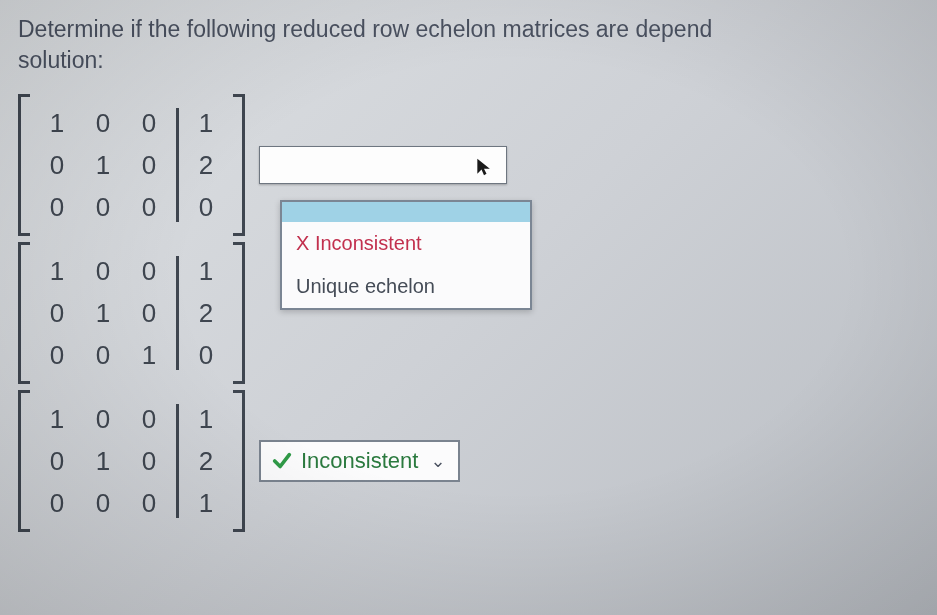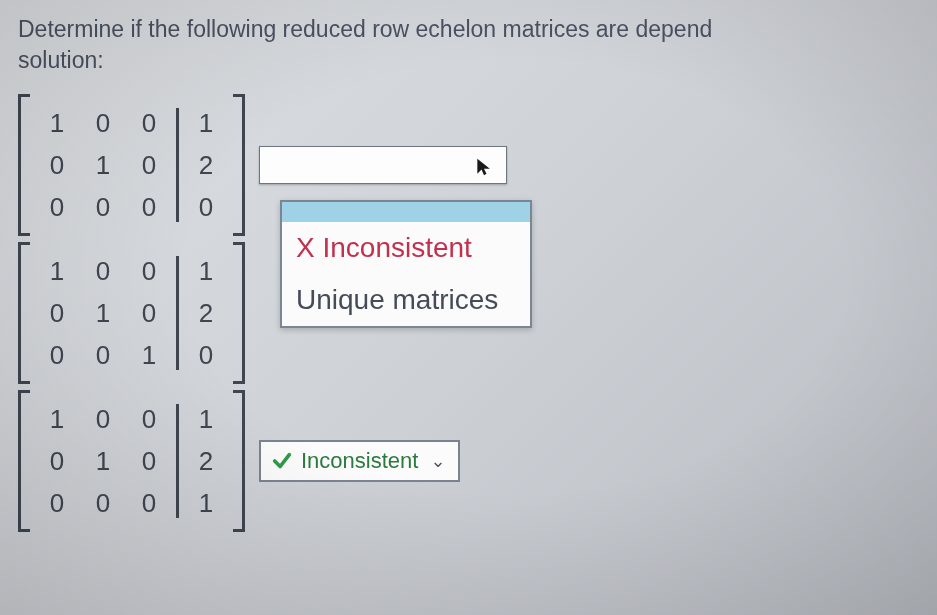--- a/index.html
+++ b/index.html
@@ -98,21 +98,21 @@
     top: 200px;
     width: 252px;
     background: #fbfbfc;
     border: 2px solid #7b8694;
     box-shadow: 0 2px 6px rgba(0,0,0,.2);
     filter: blur(0.3px);
     z-index: 5;
   }
   .dropdown .opt {
     padding: 10px 14px;
-    font-size: 28px;
+    font-size: 20px;
     color: #454c57;
   }
   .dropdown .opt.highlight {
     background: #9fd2e6;
   }
   .dropdown .opt.incorrect {
     color: #c2304e;
   }
   .answered {
     display: inline-flex;
@@ -184,21 +184,21 @@
       <svg viewBox="0 0 24 24">
           <path d="M4 2 L4 20 L9 15 L12 22 L15 20 L12 14 L19 14 Z" fill="#1a1a1a"></path>
         </svg>
     </div>
   </div>
 </div>
 
 <div class="dropdown">
   <div class="opt highlight"> </div>
   <div class="opt incorrect">X Inconsistent</div>
-  <div class="opt">Unique matrices</div>
+  <div class="opt">Unique echelon</div>
 </div>
 
 <div class="row">
   <div class="matrix">
     <div class="bracket left"></div>
     <div class="cols">
       <div class="col">
         <div class="cell">1</div>
         <div class="cell">0</div>
         <div class="cell">0</div>

